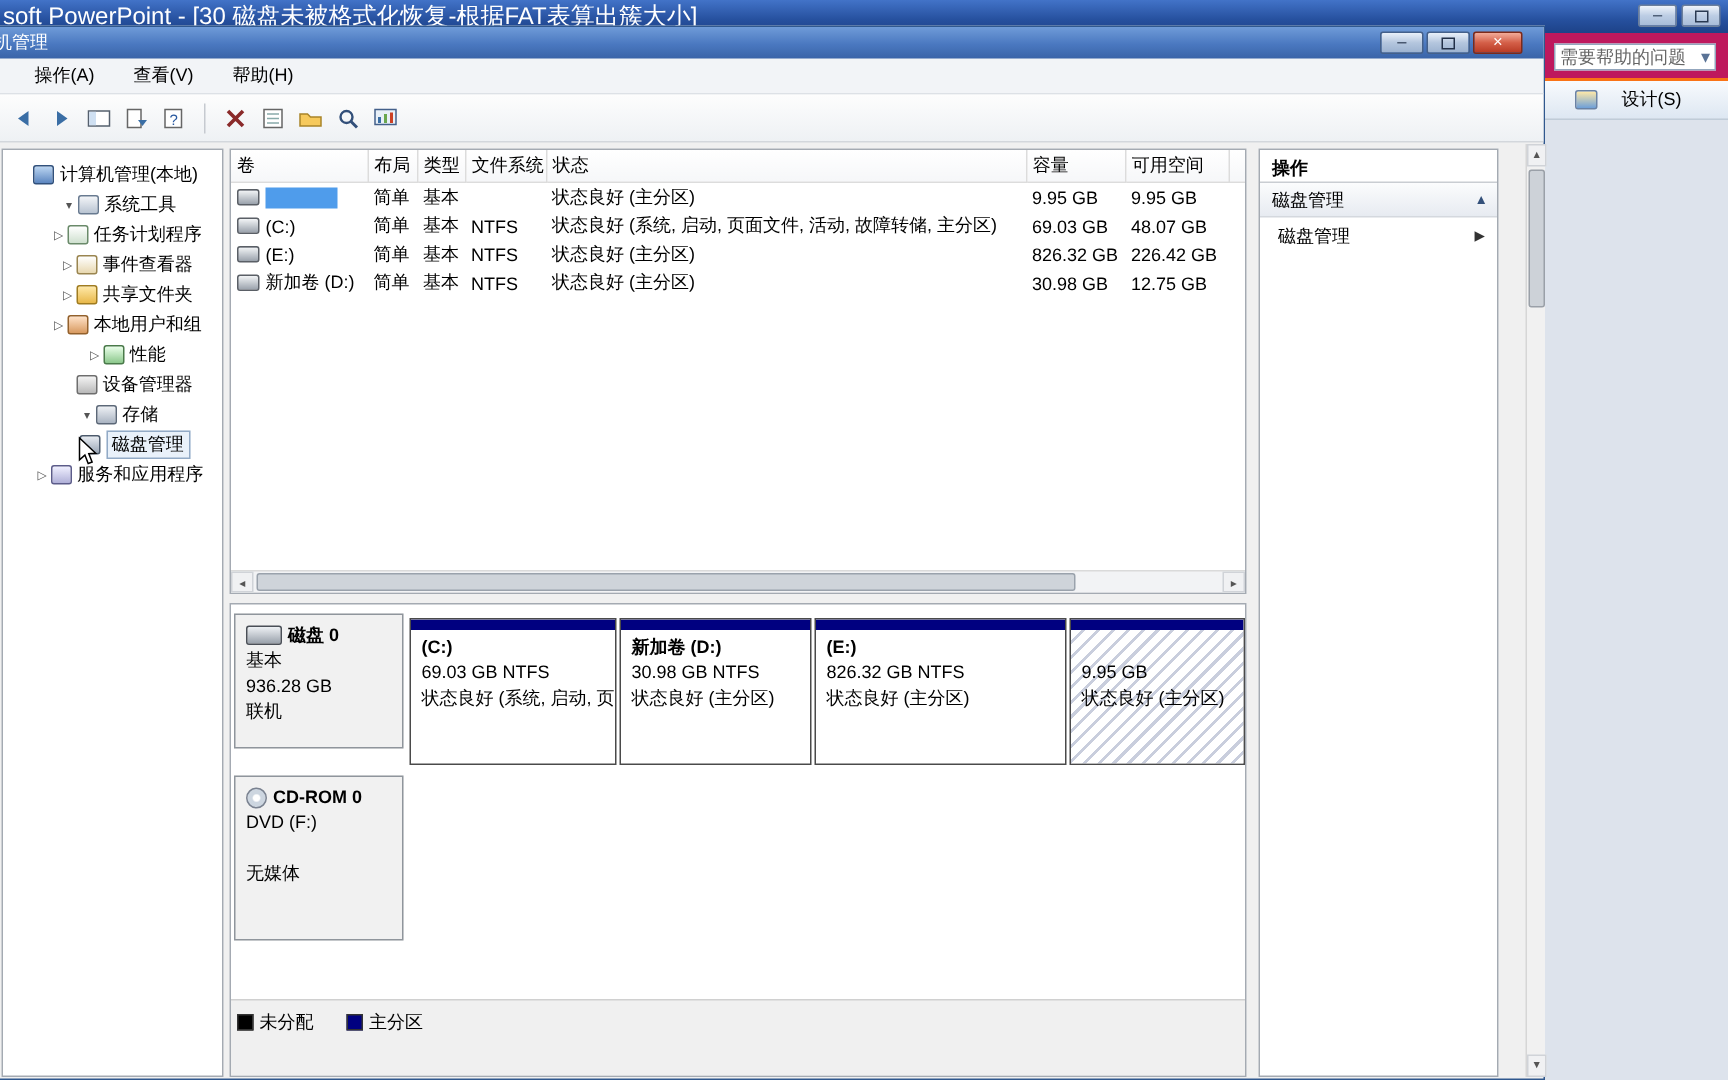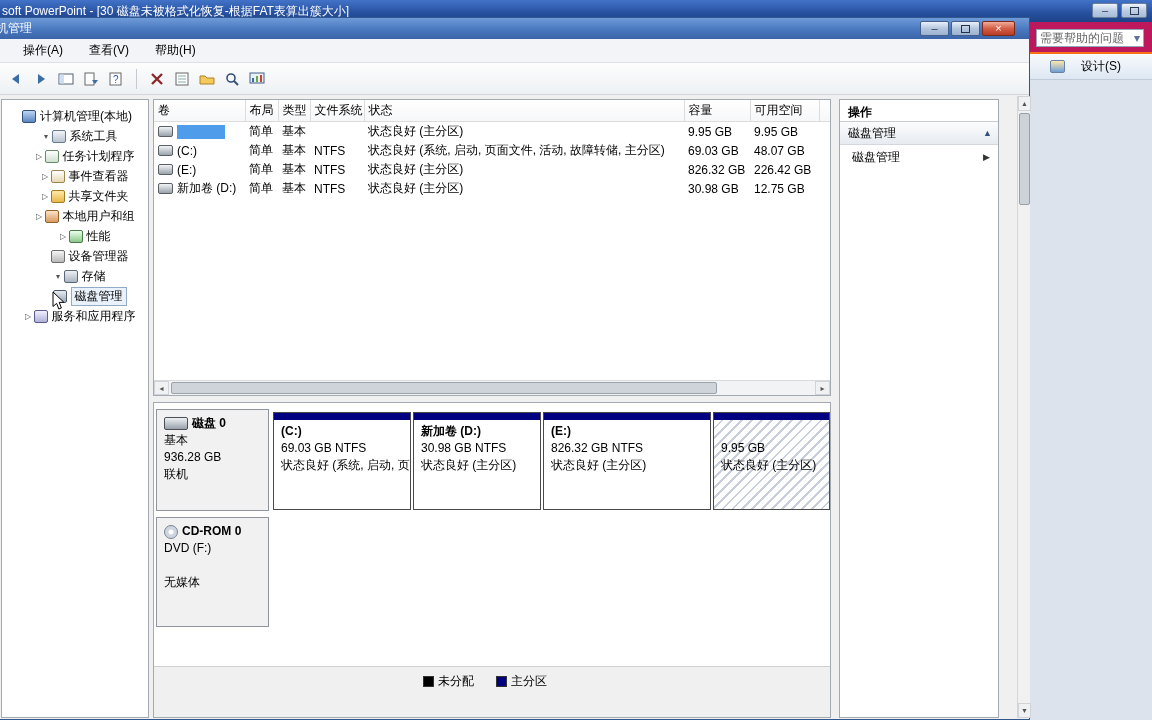--- a/index.html
+++ b/index.html
@@ -3,21 +3,21 @@
 <meta charset="utf-8">
 <style>
   * { box-sizing: border-box; margin: 0; padding: 0; }
   html,body { width:1152px; height:720px; overflow:hidden; }
   body { font-family:"Liberation Sans","DejaVu Sans",sans-serif; font-size:12px; color:#000; }
   .screen { position:relative; width:1152px; height:720px; background:#dce3ec; overflow:hidden; }
 
   
   .ppt-titlebar { position:absolute; left:0; top:0; width:1152px; height:22px;
     background:linear-gradient(#4273c8,#26509e 60%,#1d4288); color:#fff; display:flex; align-items:center; }
-  .ppt-title { padding-left:2px; white-space:nowrap; font-size:12px; }
+  .ppt-title { padding-left:2px; white-space:nowrap; font-size:16px; }
   .ppt-btns { position:absolute; right:5px; top:3px; display:flex; gap:3px; }
   .mini-wbtn { width:26px; height:15px; border:1px solid #6b7f9c; border-radius:2px;
     background:linear-gradient(#eff4fb,#bccde4 50%,#a8bcd8); color:#2a3a52; font-size:11px;
     line-height:12px; text-align:center; }
   .maxglyph { display:inline-block; width:9px; height:8px; border:1px solid currentColor; margin-top:3px; }
 
   .ppt-right { position:absolute; left:1030px; top:22px; width:122px; height:698px; background:#dde3ec; }
   .ppt-menu-strip { height:32px; background:#be185d; border-bottom:2px solid #f97316; padding:7px 0 0 6px; }
   .ppt-help { width:108px; height:18px; background:#fff; border:1px solid #93a6bd; color:#666;
     line-height:16px; padding:0 3px; white-space:nowrap; overflow:hidden; display:flex; justify-content:space-between; }
@@ -102,21 +102,21 @@
     background:linear-gradient(#eef1f4,#98a0aa); flex:none; }
   .cdi { width:14px; height:14px; border-radius:50%; flex:none; border:1px solid #7a8290;
     background:radial-gradient(circle, #ffffff 0 2px, #cdd6e0 3px 6px, #eef2f6 7px); }
   .part { position:absolute; top:3px; height:98px; border:1px solid #4a4a4a; background:#fff; overflow:hidden; }
   .pbar { height:7px; width:100%; }
   .pbody { padding:3px 7px; line-height:17px; white-space:nowrap; }
   .pname { font-weight:bold; min-height:17px; }
   .part.hatch .pbody-wrap { background:repeating-linear-gradient(135deg,#ffffff 0 5px,#c9cedd 5px 7px); height:89px; }
 
   .legend-strip { position:absolute; left:0; right:0; top:263px; bottom:0; background:#f0f0f0;
-    border-top:1px solid #d0d0d0; display:flex; align-items:flex-start; gap:8px; padding:6px 4px;justify-content:center; }
+    border-top:1px solid #d0d0d0; display:flex; align-items:flex-start; gap:8px; padding:6px 4px; }
   .lgitem { display:flex; align-items:center; gap:4px; margin-right:14px; }
   .lsq { width:11px; height:11px; display:inline-block; border:1px solid #333; }
 
   
   .actions-pane { position:absolute; left:845px; top:3px; width:160px; bottom:0;
     background:#fff; border:1px solid #a4aab2; overflow:hidden; }
   .ap-title { height:22px; padding:4px 8px 0; font-weight:bold; border-bottom:1px solid #c9cdd2; }
   .ap-section { height:23px; background:linear-gradient(#fbfcfd,#e7ebf1); border-bottom:1px solid #d4d8de;
     display:flex; align-items:center; padding:0 6px 0 8px; }
   .ap-section .grow { flex:1; }
@@ -392,21 +392,21 @@
         <div class="hscroll">
           <span class="hs-btn" style="left:0">◂</span>
           <span class="hs-thumb"></span>
           <span class="hs-btn" style="right:0">▸</span>
         </div>
       </div>
 
       <div class="graph-pane">
 
         <div class="disk-row" style="top:6px;height:102px">
-          <div class="disk-label" style="height:102px">
+          <div class="disk-label" style="height:90px">
             <div class="dname">
                 <span class="dski"></span>
                 <span>磁盘 0</span>
               </div>
             <div>基本</div>
             <div>936.28 GB</div>
             <div>联机</div>
           </div>
 
           <div class="part" style="left:117px;width:138px">

